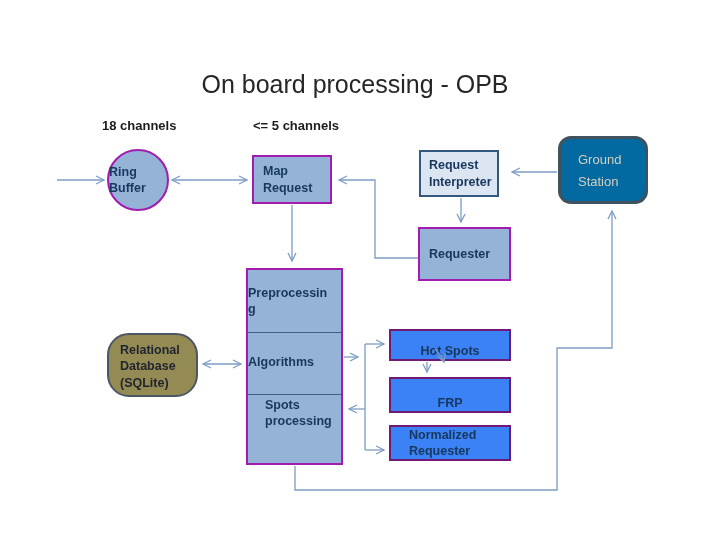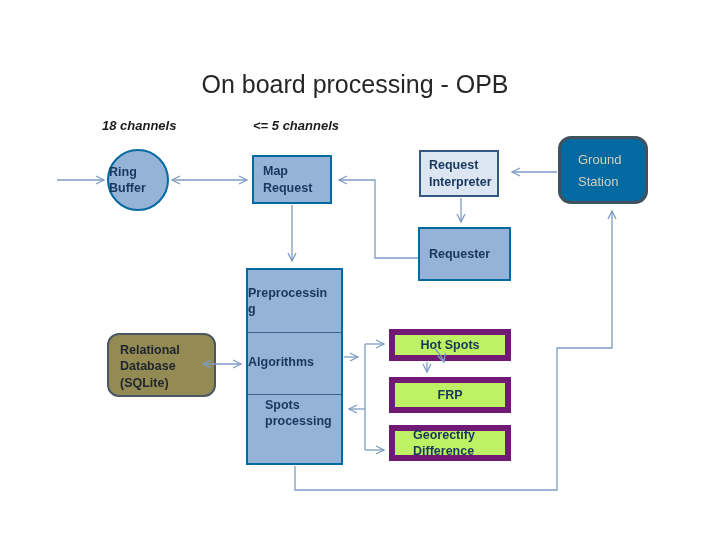--- a/index.html
+++ b/index.html
@@ -5,29 +5,29 @@
   html,body{margin:0;padding:0;background:#fff;}
   .slide{
     position:relative;width:720px;height:540px;background:#ffffff;overflow:hidden;
     font-family:"Liberation Sans", sans-serif;
   }
   .title{
     position:absolute;top:70px;left:0;width:710px;margin:0;
     text-align:center;font-size:25px;font-weight:400;color:#262626;z-index:1;
   }
   .ann{
-    position:absolute;font-size:13px;font-weight:700;color:#1c1c1c;z-index:1;white-space:nowrap;font-style:italic;
+    position:absolute;font-size:13px;font-weight:700;color:#1c1c1c;z-index:1;white-space:nowrap;
   }
   .ann-18{left:102px;top:118px;}
   .ann-5{left:253px;top:118px;}
   .node{
     position:absolute;box-sizing:border-box;z-index:2;
     font-size:12.5px;font-weight:700;color:#17375d;line-height:1.3;
   }
-  .blue{background:#95b3d7;border:2px solid #0369a1;}
+  .blue{background:#95b3d7;border:2px solid #a21caf;}
   .vcenter{display:flex;align-items:center;}
   .ring{
     left:107px;top:149px;width:62px;height:62px;border-radius:50%;
     display:flex;align-items:center;justify-content:center;text-align:left;
   }
   .map{left:252px;top:155px;width:80px;height:49px;padding-left:9px;}
   .ri{
     left:419px;top:150px;width:80px;height:47px;padding-left:8px;
     background:#dce6f2;border:2px solid #35597e;
   }
@@ -40,25 +40,25 @@
   .pipeline{left:246px;top:268px;width:97px;height:197px;padding:0;display:block;}
   .sec{
     box-sizing:border-box;padding-right:8px;
     overflow-wrap:break-word;word-break:break-word;
   }
   .sec1{height:62px;padding-top:15px;}
   .sec2{height:62px;padding-top:21px;border-top:1px solid #3c618c;}
   .sec3{height:41px;padding-top:10px;border-top:1px solid #3c618c;}
   .sec4{height:32px;padding-top:2px;padding-left:17px;border-top:1px solid #3c618c;}
   .db{
-    left:107px;top:333px;width:109px;height:64px;border-radius:12px;
+    left:107px;top:333px;width:91px;height:64px;border-radius:22px;
     background:#948a54;border:2.5px solid #4b5762;color:#1f2430;
     padding:7px 20px 0 11px;
   }
-  .green{background:#bef264;border:6px solid #701a75;}
+  .green{background:#3b82f6;border:2px solid #701a75;align-items:flex-end;}
   .hot{left:389px;top:329px;width:122px;height:32px;justify-content:center;}
   .frp{left:389px;top:377px;width:122px;height:36px;justify-content:center;}
   .nd{left:389px;top:425px;width:122px;height:36px;padding-left:18px;}
   .wires{position:absolute;left:0;top:0;z-index:5;pointer-events:none;}
   .wire{stroke:#7d9cc4;stroke-width:1.3;fill:none;}
 </style>
 </head>
 <body>
 
 <div class="slide">
@@ -123,16 +123,16 @@
 
   <div class="node green vcenter hot">
     <span>Hot Spots</span>
   </div>
 
   <div class="node green vcenter frp">
     <span>FRP</span>
   </div>
 
   <div class="node green vcenter nd">
-    <span>Georectify Difference</span>
+    <span>Normalized Requester</span>
   </div>
 
 </div>
 
 </body></html>

